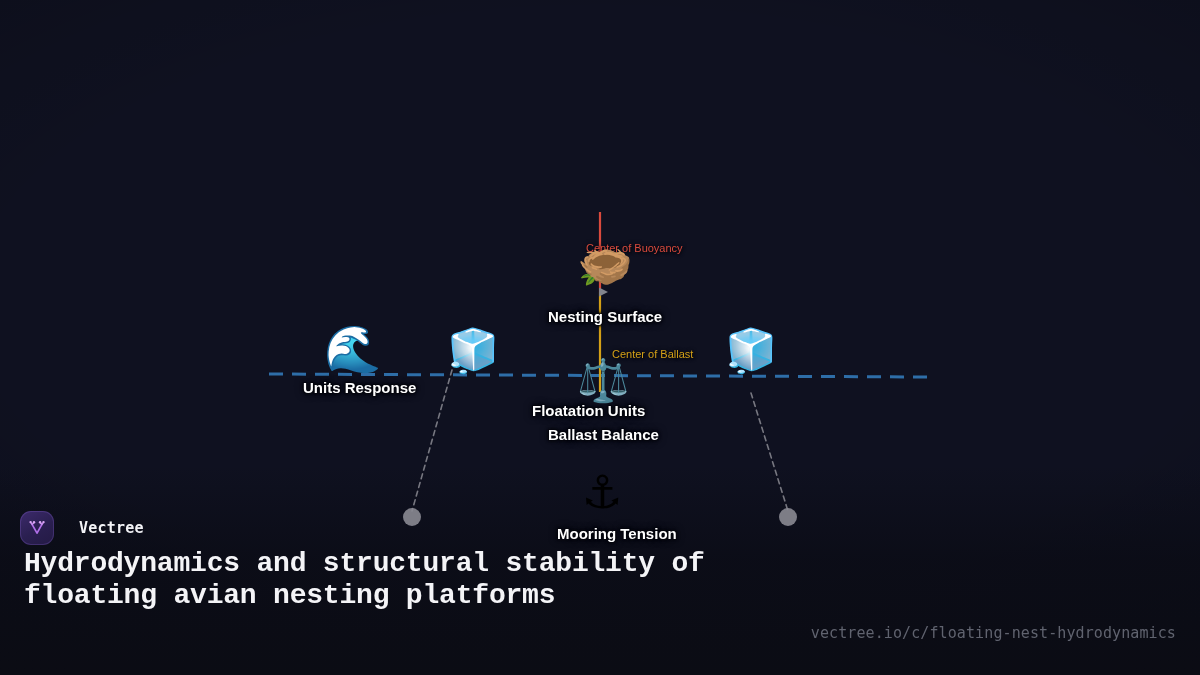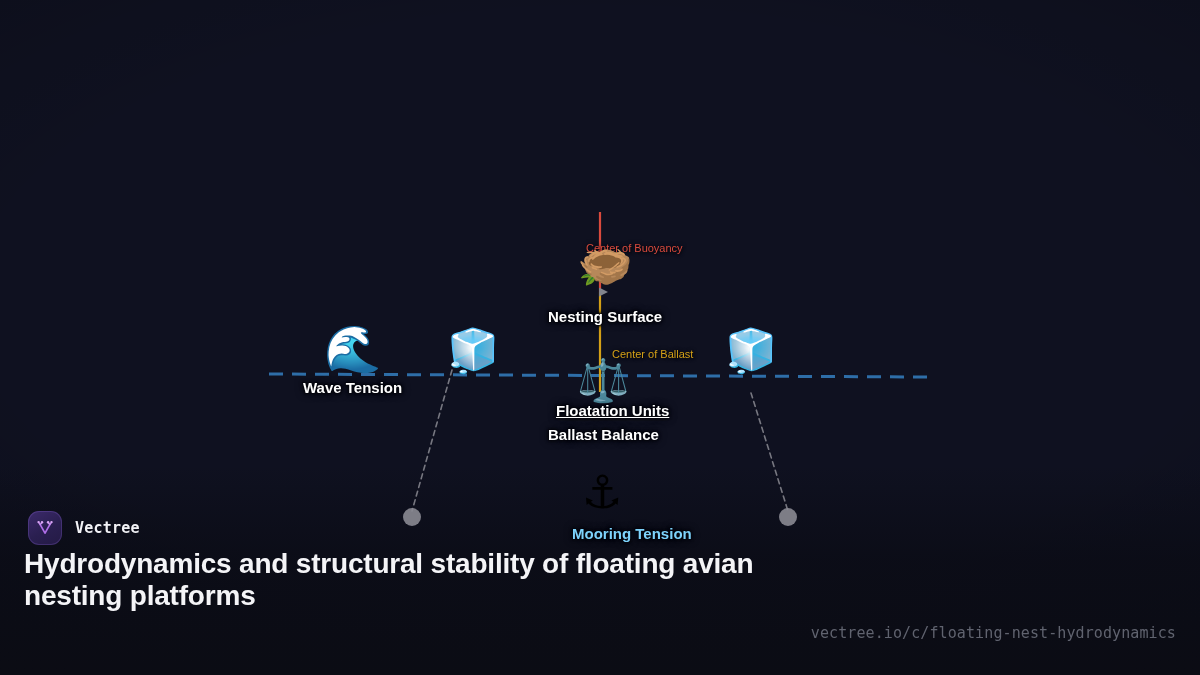--- a/index.html
+++ b/index.html
@@ -63,39 +63,39 @@
     position:absolute;
     font-family:"Liberation Sans", sans-serif;
     font-weight:normal;
     font-size:11px;
     white-space:nowrap;
     text-shadow:0 0 4px rgba(8,9,16,.9), 1px 1px 2px rgba(8,9,16,.95);
   }
 
   
   #brand {
-    position:absolute; left:28px; top:511px;
-    display:flex; align-items:center; gap:13px;
+    position:absolute; left:20px; top:511px;
+    display:flex; align-items:center; gap:25px;
   }
   #brand-logo {
     width:34px; height:34px; border-radius:11px;
     background:linear-gradient(150deg,#3c2a6b 0%,#2a1f50 55%,#241a45 100%);
     box-shadow:inset 0 0 0 1px rgba(160,120,240,.22);
     display:flex; align-items:center; justify-content:center;
     flex:0 0 auto;
   }
   #brand-name {
     font-family:"DejaVu Sans Mono", monospace;
     font-size:15px; font-weight:bold; color:#f2f2f6;
     letter-spacing:.2px;
   }
 
   #page-title {
     position:absolute; left:24px; top:548px; width:800px;
-    font-family:Liberation Sans, sans-serif;
+    font-family:Liberation Mono, monospace;
     font-size:28px; font-weight:bold; line-height:1.14;
     color:#f4f4f7;
     letter-spacing:-.2px;
   }
 
   #page-url {
     position:absolute; right:24px; top:624px;
     font-family:"DejaVu Sans Mono", monospace;
     font-size:15px; color:#60636f;
     letter-spacing:.1px;
@@ -131,25 +131,25 @@
   <div class="force-label" id="lbl-buoyancy" style="left: 586px; top: 242px; color: rgb(217, 74, 61);">Center of Buoyancy</div>
   <div class="force-label" id="lbl-gravity" style="left: 612px; top: 348px; color: rgb(212, 160, 23);">Center of Ballast</div>
 
   <div class="emoji" id="icon-wave" style="font-size: 46px; width: 57.5px; height: 57.5px; left: 324.25px; top: 320.25px; display: flex; align-items: center; justify-content: center;">🌊</div>
   <div class="emoji" id="icon-cube-left" style="font-size: 42px; width: 52.5px; height: 52.5px; left: 447.75px; top: 324.75px; display: flex; align-items: center; justify-content: center;">🧊</div>
   <div class="emoji" id="icon-nest" style="font-size: 44px; width: 55px; height: 55px; left: 578.5px; top: 239.5px; display: flex; align-items: center; justify-content: center;">🪹</div>
   <div class="emoji" id="icon-scale" style="font-size: 42px; width: 52.5px; height: 52.5px; left: 577.75px; top: 354.75px; display: flex; align-items: center; justify-content: center;">⚖️</div>
   <div class="emoji" id="icon-cube-right" style="font-size: 42px; width: 52.5px; height: 52.5px; left: 725.75px; top: 324.75px; display: flex; align-items: center; justify-content: center;">🧊</div>
   <div class="emoji" id="icon-anchor" style="font-size: 46px; width: 57.5px; height: 57.5px; left: 573.25px; top: 463.25px; display: flex; align-items: center; justify-content: center;">⚓</div>
 
-  <div class="node-label" id="lbl-wave" style="left: 303px; top: 379px; color: rgb(255, 255, 255);">Wave Tension</div>
+  <div class="node-label" id="lbl-wave" style="left: 303px; top: 379px; color: rgb(255, 255, 255);">Units Response</div>
   <div class="node-label" id="lbl-nest" style="left: 548px; top: 308px; color: rgb(255, 255, 255);">Nesting Surface</div>
-  <div class="node-label" id="lbl-float" style="left: 556px; top: 402px; color: rgb(255, 255, 255); text-decoration: underline;">Floatation Units</div>
+  <div class="node-label" id="lbl-float" style="left: 532px; top: 402px; color: rgb(255, 255, 255);">Floatation Units</div>
   <div class="node-label" id="lbl-ballast" style="left: 548px; top: 426px; color: rgb(255, 255, 255);">Ballast Balance</div>
-  <div class="node-label muted" id="lbl-moor" style="left: 572px; top: 525px; color: #7dd3fc;">Mooring Tension</div>
+  <div class="node-label muted" id="lbl-moor" style="left: 557px; top: 525px; color: #ffffff;">Mooring Tension</div>
 </div>
 
 <div id="brand">
   <div id="brand-logo">
     <svg width="20" height="20" viewBox="0 0 20 20">
       <path d="M5.2 6.6 L10 15.2 L14.8 6.6" fill="none" stroke="#b06fe8" stroke-width="1.7" stroke-linecap="round" stroke-linejoin="round"></path>
       <path d="M5.2 6.6 L3.6 4.4 M5.2 6.6 L7.0 4.6" fill="none" stroke="#c98ff0" stroke-width="1.4" stroke-linecap="round"></path>
       <path d="M14.8 6.6 L13.1 4.5 M14.8 6.6 L16.5 4.4" fill="none" stroke="#c98ff0" stroke-width="1.4" stroke-linecap="round"></path>
       <circle cx="3.6" cy="4.1" r="1.2" fill="#d9a6f5"></circle>
       <circle cx="7.0" cy="4.3" r="1.2" fill="#d9a6f5"></circle>

